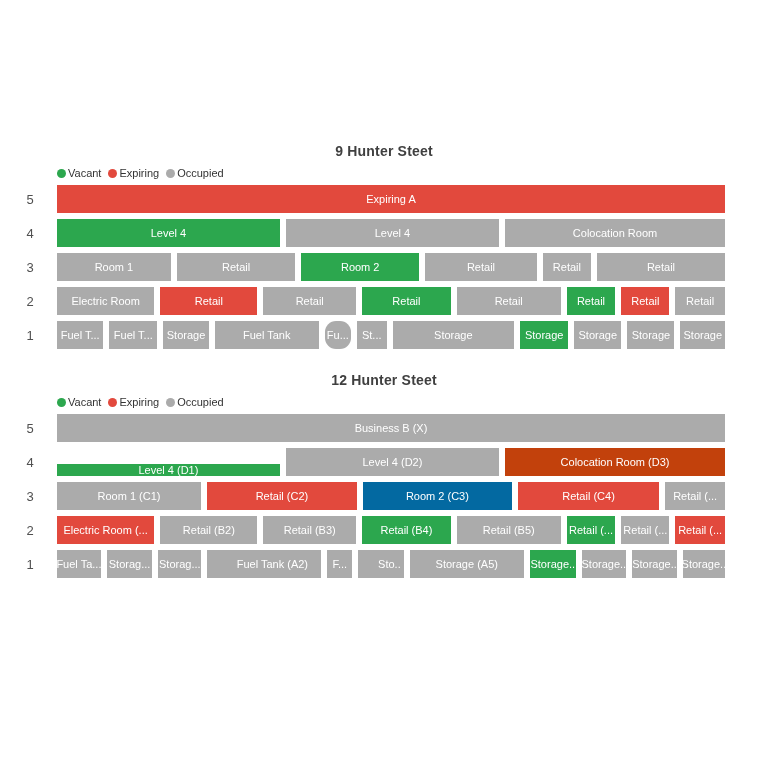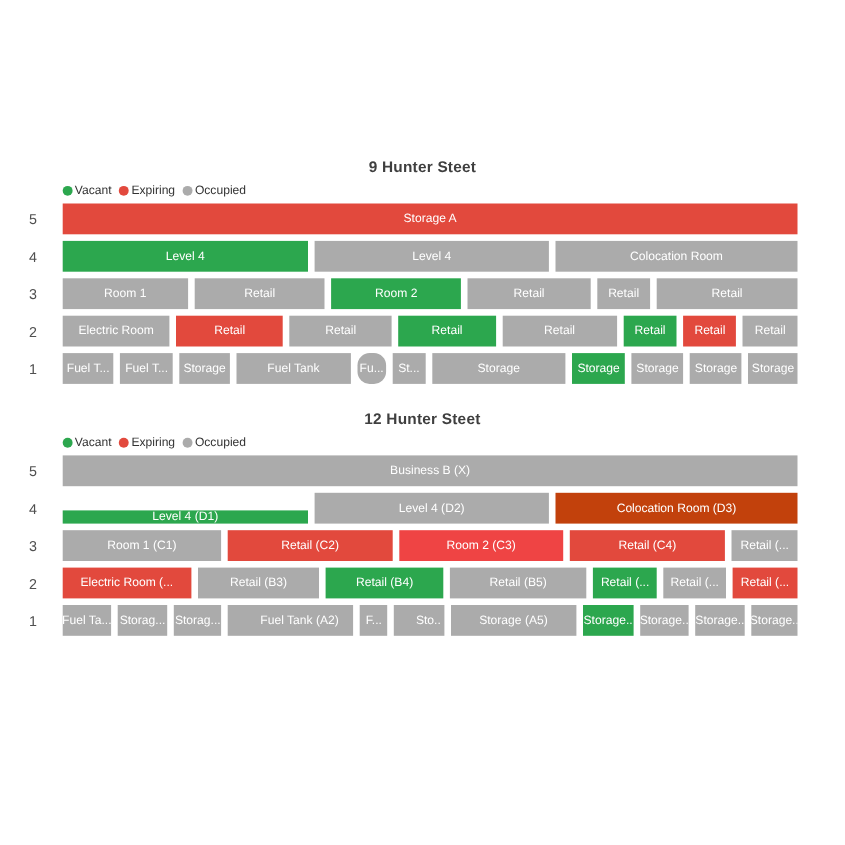--- a/index.html
+++ b/index.html
@@ -57,21 +57,21 @@
 
   <div class="legend-item">
     <span class="legend-dot" style="background: rgb(171, 171, 171);"></span>
     <span class="legend-label">Occupied</span>
   </div>
 </div>
     <div class="floors">
   <div class="floor">
     <div class="floor-label">5</div>
     <div class="floor-units">
-            <div class="unit" style="flex-grow: 668; background: rgb(226, 73, 61);">Storage A</div>
+            <div class="unit" style="flex-grow: 668; background: rgb(226, 73, 61);">Expiring A</div>
           </div>
   </div>
 
   <div class="floor">
     <div class="floor-label">4</div>
     <div class="floor-units">
             <div class="unit" style="flex-grow: 223; background: rgb(44, 167, 78);">Level 4</div>
             <div class="unit" style="flex-grow: 213; background: rgb(171, 171, 171);">Level 4</div>
             <div class="unit" style="flex-grow: 220; background: rgb(171, 171, 171);">Colocation Room</div>
           </div>
@@ -155,30 +155,31 @@
             <div class="unit" style="flex-grow: 213; background: rgb(171, 171, 171);">Level 4 (D2)</div>
             <div class="unit" style="flex-grow: 220; background: #c2410c; text-align: right;">Colocation Room (D3)</div>
           </div>
   </div>
 
   <div class="floor">
     <div class="floor-label">3</div>
     <div class="floor-units">
             <div class="unit" style="flex-grow: 113; background: rgb(171, 171, 171);">Room 1 (C1)</div>
             <div class="unit" style="flex-grow: 118; background: rgb(226, 73, 61);">Retail (C2)</div>
-            <div class="unit" style="flex-grow: 117; background: #ef4444;">Room 2 (C3)</div>
+            <div class="unit" style="flex-grow: 117; background: #0369a1;">Room 2 (C3)</div>
             <div class="unit" style="flex-grow: 111; background: rgb(226, 73, 61);">Retail (C4)</div>
             <div class="unit" style="flex-grow: 44; background: rgb(171, 171, 171);">Retail (...</div>
           </div>
   </div>
 
   <div class="floor">
     <div class="floor-label">2</div>
     <div class="floor-units">
             <div class="unit" style="flex-grow: 98; background: rgb(226, 73, 61);">Electric Room (...</div>
+            <div class="unit" style="flex-grow: 98; background: rgb(171, 171, 171);">Retail (B2)</div>
             <div class="unit" style="flex-grow: 93; background: rgb(171, 171, 171);">Retail (B3)</div>
             <div class="unit" style="flex-grow: 89; background: rgb(44, 167, 78);">Retail (B4)</div>
             <div class="unit" style="flex-grow: 105; background: rgb(171, 171, 171);">Retail (B5)</div>
             <div class="unit" style="flex-grow: 46; background: rgb(44, 167, 78);">Retail (...</div>
             <div class="unit" style="flex-grow: 45; background: rgb(171, 171, 171);">Retail (...</div>
             <div class="unit" style="flex-grow: 47; background: rgb(226, 73, 61);">Retail (...</div>
           </div>
   </div>
 
   <div class="floor">

